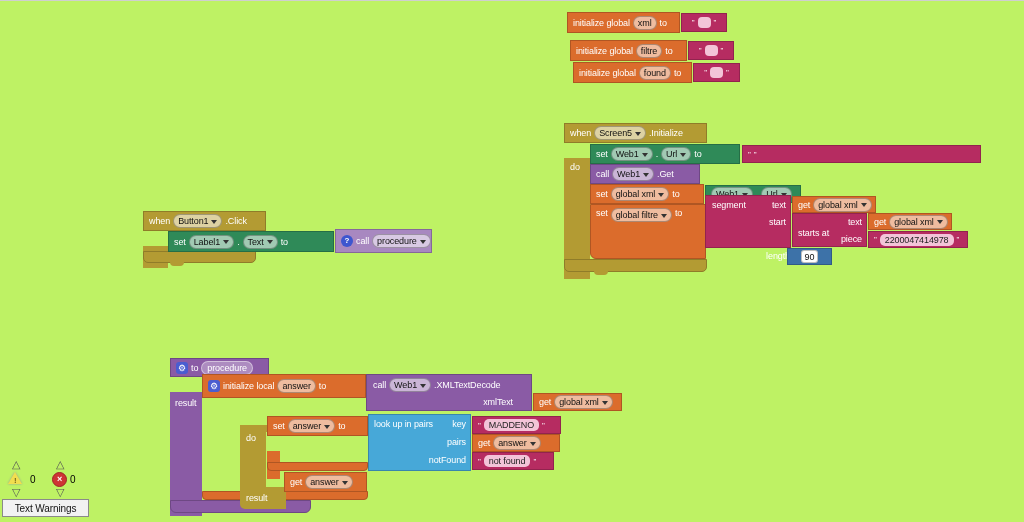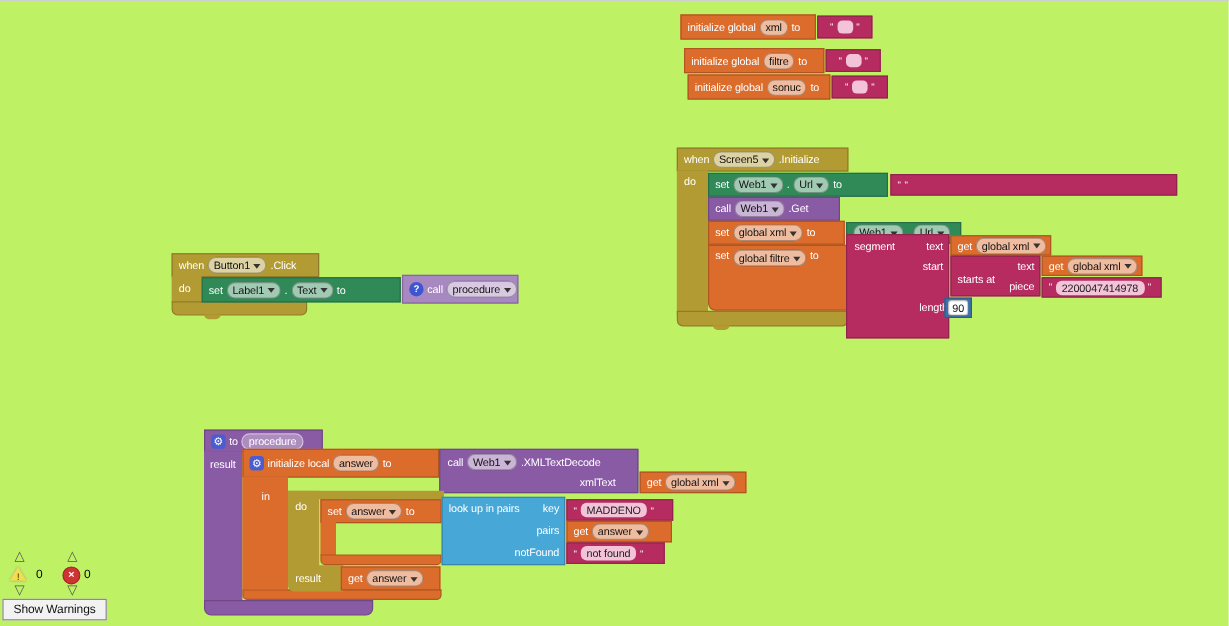--- a/index.html
+++ b/index.html
@@ -10,21 +10,21 @@
   .top{align-items:flex-start;padding-top:3px;}
   
   .gold{background:#b39b33;border:1px solid #8f7c29;}
   .green{background:#2f8a58;border:1px solid #256e46;}
   .purple{background:#8a5ba5;border:1px solid #6e4884;}
   .lav{background:#a888c0;border:1px solid #86689a;}
   .orange{background:#db6c2c;border:1px solid #af5623;}
   .magenta{background:#b62c61;border:1px solid #92234e;}
   .blue{background:#47a8d8;border:1px solid #3886ad;}
   .mathblue{background:#3d72a8;border:1px solid #315b86;}
-  .noborder{border:none;}
+  .noborder{border:none;margin-top:16px;}
   .wlbl{color:#fff;}
   .pill{display:inline-flex;align-items:center;background:rgba(255,255,255,.55);border:1px solid rgba(0,0,0,.28);
         border-radius:7px;padding:0 4px;height:12px;color:#111;}
   .pillp{display:inline-flex;align-items:center;background:rgba(255,255,255,.30);border:1px solid rgba(255,255,255,.45);
         border-radius:7px;padding:0 5px;height:12px;color:#fff;}
   .caret{width:0;height:0;border:3px solid transparent;border-top:4px solid #333;margin-left:3px;transform:translateY(2px);}
   .strfield{background:#f3c4d8;border-radius:5px;padding:0 5px;height:12px;display:inline-flex;align-items:center;color:#222;}
   .strempty{background:#f3c4d8;border-radius:4px;width:13px;height:11px;display:inline-block;}
   .numfield{background:#fff;border:1px solid rgba(0,0,0,.25);border-radius:3px;padding:0 3px;height:11px;display:inline-flex;align-items:center;color:#111;}
   .q{color:#fff;font-size:8px;}
@@ -70,21 +70,21 @@
   </div>
   <div class="b magenta row" style="left:688px;top:40px;width:46px;height:19px;justify-content:center">
     <span class="q">"</span>
     <span class="strempty"></span>
     <span class="q">"</span>
   </div>
 
   <div class="b orange row" style="left:573px;top:61px;width:119px;height:21px">
     <span class="wlbl">initialize global</span>
     <span class="pill">
-        <span>sonuc</span>
+        <span>found</span>
       </span>
     <span class="wlbl">to</span>
   </div>
   <div class="b magenta row" style="left:693px;top:62px;width:47px;height:19px;justify-content:center">
     <span class="q">"</span>
     <span class="strempty"></span>
     <span class="q">"</span>
   </div>
 
   <div class="b gold row" style="left:564px;top:122px;width:143px;height:20px">
@@ -150,21 +150,21 @@
 
   <div class="b orange row top" style="left:590px;top:203px;width:116px;height:55px;border-radius:0 0 0 6px">
     <span class="wlbl">set</span>
     <span class="pill">
         <span>global filtre</span>
         <span class="caret"></span>
       </span>
     <span class="wlbl">to</span>
   </div>
 
-  <div class="b magenta" style="left:705px;top:194px;width:86px;height:87px">
+  <div class="b magenta" style="left:705px;top:194px;width:86px;height:53px">
     <span class="abs wlbl" style="left:6px;top:4px">segment</span>
     <span class="abs wlbl" style="right:4px;top:4px">text</span>
     <span class="abs wlbl" style="right:4px;top:21px">start</span>
     <span class="abs wlbl" style="right:0;top:55px">length</span>
   </div>
   <div class="b orange row" style="left:792px;top:195px;width:84px;height:17px">
     <span class="wlbl">get</span>
     <span class="pill">
         <span>global xml</span>
         <span class="caret"></span>
@@ -182,21 +182,21 @@
         <span class="caret"></span>
       </span>
   </div>
   <div class="b magenta row" style="left:868px;top:230px;width:100px;height:17px">
     <span class="q">"</span>
     <span class="strfield">
         <span>2200047414978</span>
       </span>
     <span class="q">"</span>
   </div>
-  <div class="b mathblue row" style="left:787px;top:247px;width:23px;height:17px;justify-content:center">
+  <div class="b mathblue row" style="left:787px;top:247px;width:45px;height:17px;justify-content:center">
     <span class="numfield">
         <span>90</span>
       </span>
   </div>
 
   <div class="b gold row" style="left:143px;top:210px;width:123px;height:20px">
     <span class="wlbl">when</span>
     <span class="pill">
         <span>Button1</span>
         <span class="caret"></span>
@@ -243,23 +243,20 @@
   </div>
   <div class="b purple" style="left:170px;top:499px;width:141px;height:13px;border-radius:0 0 6px 6px"></div>
 
   <div class="b orange row" style="left:202px;top:373px;width:164px;height:24px">
     <span class="gear">⚙</span>
     <span class="wlbl">initialize local</span>
     <span class="pill">
         <span>answer</span>
       </span>
     <span class="wlbl">to</span>
-  </div>
-  <div class="b orange noborder" style="left:202px;top:396px;width:38px;height:94px">
-    <span class="abs wlbl" style="left:16px;top:12px">in</span>
   </div>
   <div class="b orange" style="left:202px;top:490px;width:166px;height:9px;border-radius:0 0 4px 4px"></div>
 
   <div class="b purple" style="left:366px;top:373px;width:166px;height:37px">
     <span class="abs row" style="left:2px;top:3px;padding:0 4px">
       <span class="wlbl">call</span>
       <span class="pill">
           <span>Web1</span>
           <span class="caret"></span>
         </span>
@@ -335,16 +332,16 @@
   <span class="warn-bang" style="left:14px;top:475px">!</span>
   <span class="cnt" style="left:30px;top:473px">0</span>
   <span class="tri-glyph" style="left:12px;top:486px">▽</span>
 
   <span class="tri-glyph" style="left:56px;top:458px">△</span>
   <span class="err-circ" style="left:52px;top:471px">×</span>
   <span class="cnt" style="left:70px;top:473px">0</span>
   <span class="tri-glyph" style="left:56px;top:486px">▽</span>
 
   <div class="showbtn">
-      <span>Show Warnings</span>
+      <span>Text Warnings</span>
     </div>
 
 </div>
 
 </body></html>

